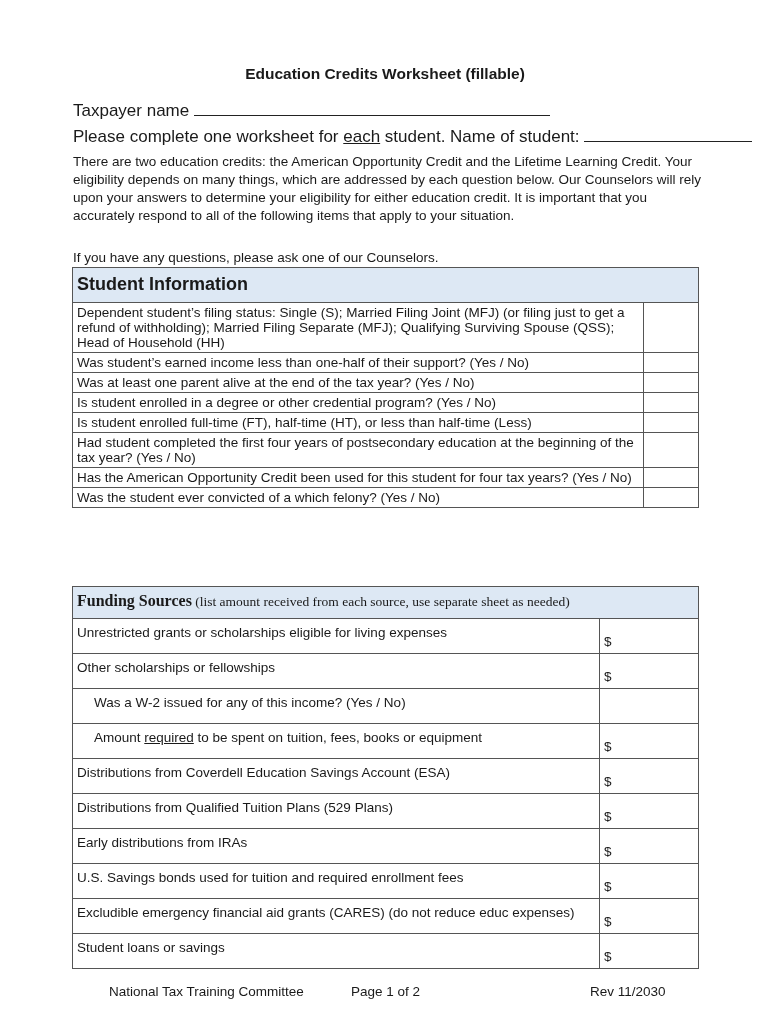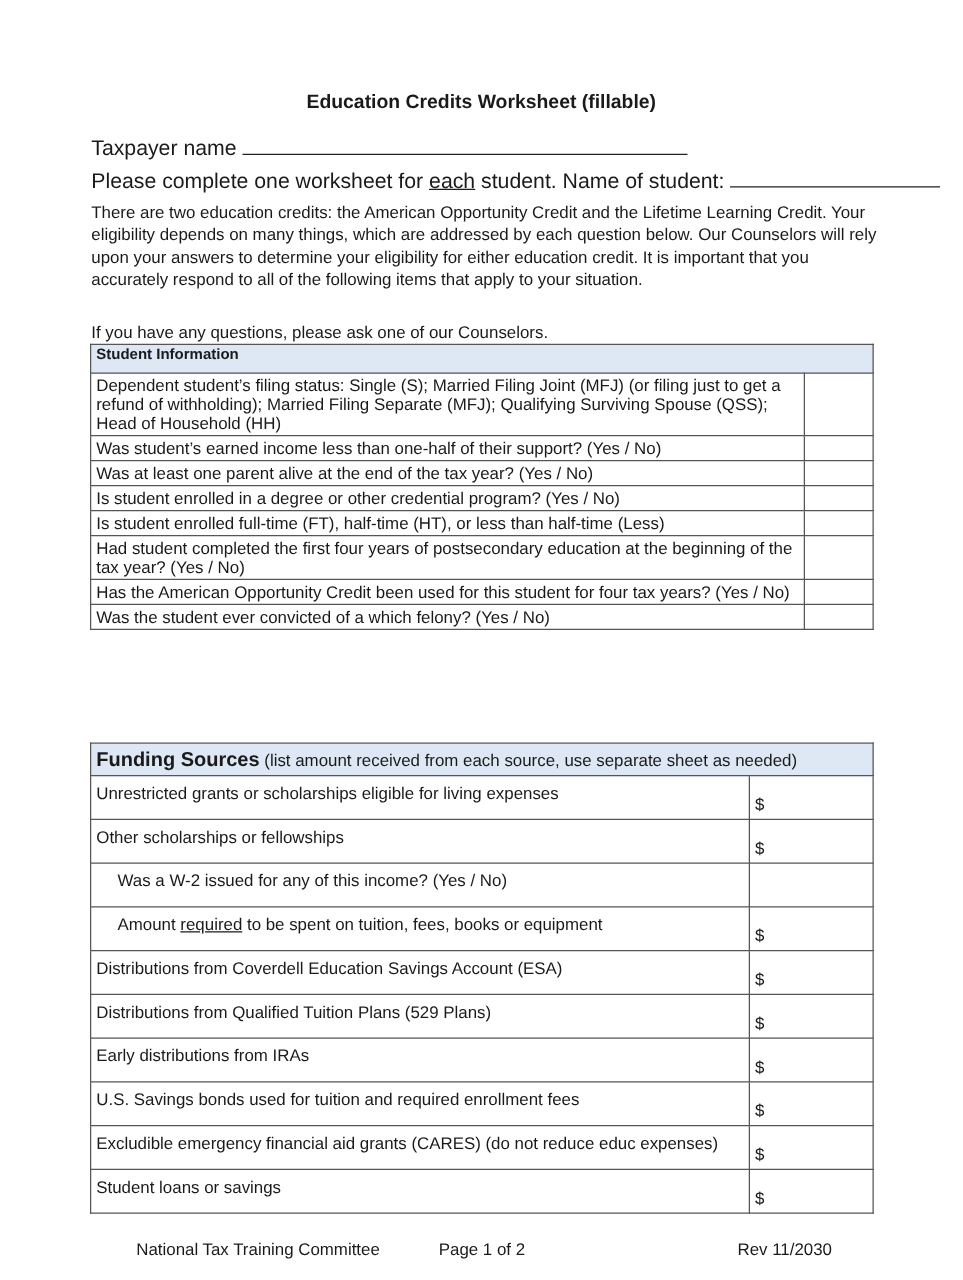--- a/index.html
+++ b/index.html
@@ -1,31 +1,31 @@
 <!DOCTYPE html>
 <html><head>
 <meta charset="utf-8">
 <style>
   html, body { margin: 0; padding: 0; background: #ffffff; }
   body { width: 770px; height: 1024px; position: relative; font-family: "Liberation Sans", sans-serif; color: #1a1a1a; }
-  .page { position: absolute; left: 0; top: 8px; width: 770px; height: 1016px; }
+  .page { position: absolute; left: 0; top: 0; width: 770px; height: 1016px; }
   .title { position: absolute; top: 65px; left: 0; width: 770px; text-align: center; font-weight: bold; font-size: 15.5px; }
   .line { position: absolute; left: 73px; font-size: 17px; white-space: nowrap; }
   .blank { display: inline-block; border-bottom: 1px solid #222; height: 12px; vertical-align: baseline; }
   u { text-decoration: underline; }
   .intro { position: absolute; left: 73px; top: 153px; width: 630px; font-size: 13.5px; line-height: 18px; }
   .q { position: absolute; left: 73px; top: 250px; font-size: 13.5px; }
   table { position: absolute; left: 72px; border-collapse: collapse; font-size: 13.5px; }
   td, th { border: 1px solid #555; padding: 2px 4px; vertical-align: top; text-align: left; }
   th { background: #dde8f4; font-weight: bold; }
   #student { top: 267px; width: 627px; }
-  #student th { font-size: 12px; padding: 0 4px; height: 22px; }
+  #student th { font-size: 18px; padding: 6px 4px; height: 22px; }
   #student td.ans { width: 46px; }
   #funding { top: 586px; width: 627px; }
-  #funding th { font-weight: normal; font-size: 13.5px; padding: 5px 4px 2px 4px; line-height: 18px; }
+  #funding th { font-weight: normal; font-size: 13.5px; padding: 5px 4px 7px 4px; line-height: 18px; font-family: Liberation Serif, serif; }
   #funding th .bold { font-weight: bold; font-size: 16px; }
   #funding td { height: 26px; }
   #funding td.amt { width: 90px; vertical-align: bottom; padding-bottom: 4px; }
   #funding td.lbl { padding-top: 6px; }
   .indent { padding-left: 21px !important; margin-top: 16px; }
   .footer { position: absolute; top: 984px; font-size: 13.5px; }
 </style>
 </head>
 <body>
 

